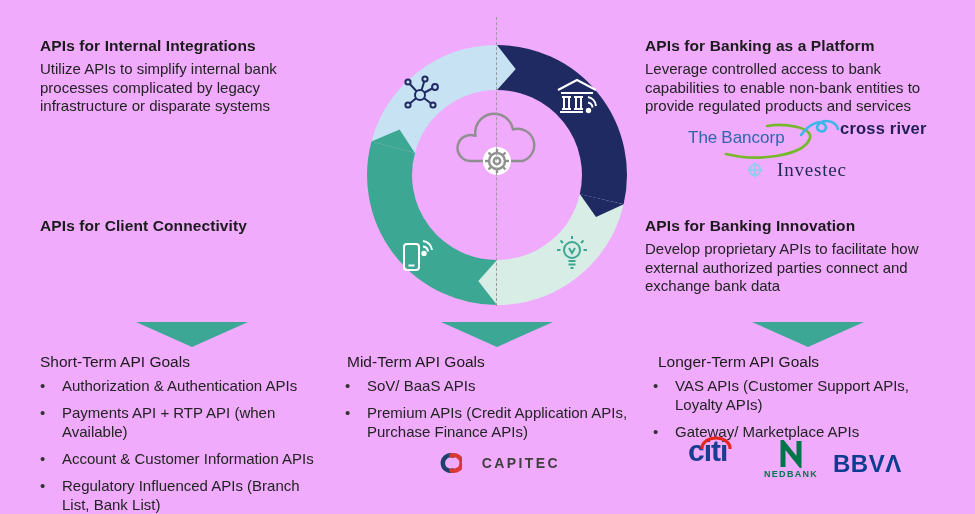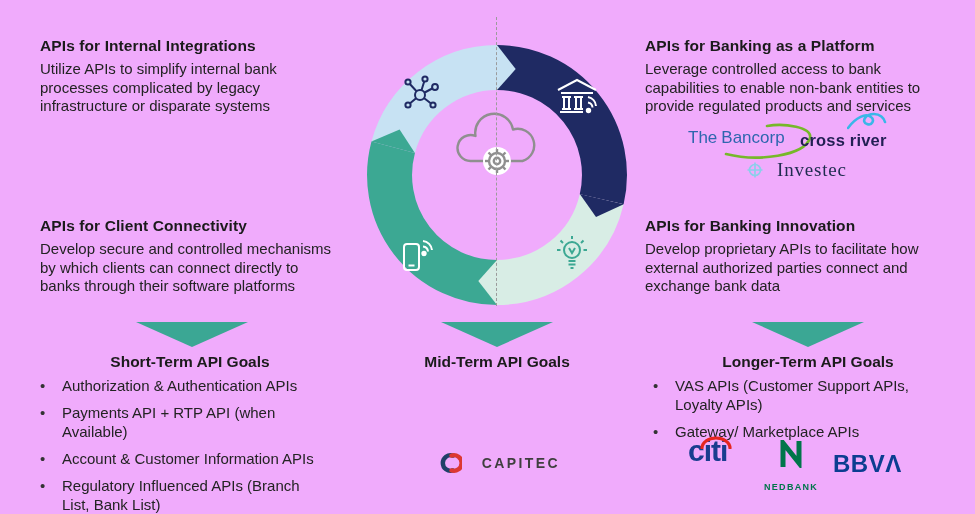--- a/index.html
+++ b/index.html
@@ -13,44 +13,44 @@
 
   
   .cycle{position:absolute;left:362px;top:40px;}
   .divider{position:absolute;left:496px;top:17px;height:289px;width:0;border-left:1px dashed #9b9b9b;}
   .apis-label{position:absolute;left:447px;top:192px;width:100px;text-align:center;
               font-size:21px;font-weight:700;letter-spacing:.5px;color:#1d1d1d;}
 
   
   .tri{position:absolute;top:322px;width:112px;height:25px;background:#3BA794;
        clip-path:polygon(0 0,100% 0,50% 100%);}
-  .col-head{position:absolute;top:353px;width:300px;text-align:center;
-            font-size:15.5px;font-weight:700;color:#1b1b1b;}
+  .col-head{position:absolute;top:353px;width:300px;
+            font-size:15.5px;font-weight:400;color:#1b1b1b;}
   .blist{position:absolute;top:376px;margin:0;padding:0;list-style:none;}
   .blist li{display:flex;margin-bottom:8px;font-size:15px;line-height:19px;color:#232323;}
   .blist li::before{content:"\2022";flex:0 0 22px;color:#333;}
   .blist li span{white-space:pre-line;}
 
   
   .bancorp{position:absolute;left:688px;top:128px;font-size:17px;font-weight:400;}
   .bancorp .b-the{color:#2E66AE;margin-right:4px;}
   .bancorp .b-name{color:#2E66AE;}
   .bancorp svg{position:absolute;left:26px;top:-7px;}
-  .crossriver{position:absolute;left:800px;top:111px;display:flex;flex-direction:column;align-items:flex-end;}
+  .crossriver{position:absolute;left:800px;top:118px;display:flex;align-items:center;}
   .crossriver .cr-text{font-size:16.5px;font-weight:700;color:#221F54;letter-spacing:.2px;}
   .investec{position:absolute;left:746px;top:159px;display:flex;align-items:center;gap:13px;}
   .investec .inv-text{font-family:"Liberation Serif",serif;font-size:19px;color:#1F2C50;letter-spacing:.8px;}
 
   .capitec{position:absolute;left:440px;top:448px;width:120px;display:flex;align-items:center;justify-content:flex-start;gap:20px;}
   .capitec .cap-text{font-size:14px;font-weight:700;letter-spacing:2.4px;color:#3F3F3F;}
 
   .citi{position:absolute;left:688px;top:434px;}
   .citi .citi-text{font-size:30px;font-weight:700;color:#193D8F;letter-spacing:-1px;}
   .citi svg{position:absolute;left:12px;top:2px;}
-  .nedbank{position:absolute;left:764px;top:440px;display:flex;flex-direction:column;align-items:center;gap:14px;}
+  .nedbank{position:absolute;left:764px;top:440px;display:flex;flex-direction:column;align-items:center;gap:1px;}
   .nedbank .ned-text{font-size:9px;font-weight:700;color:#00754A;letter-spacing:1.3px;}
   .bbva{position:absolute;left:833px;top:450px;font-size:24px;font-weight:700;color:#0B3D91;letter-spacing:.5px;}
 </style>
 </head>
 <body>
 
 <div class="canvas">
 
   <section class="tb" style="left:40px;top:37px;width:315px">
     <h3>APIs for Internal Integrations</h3>
@@ -61,23 +61,20 @@
 
   <section class="tb" style="left:645px;top:37px;width:332px">
     <h3>APIs for Banking as a Platform</h3>
     <p>Leverage controlled access to bank
 capabilities to enable non-bank entities to
 provide regulated products and services</p>
   </section>
 
   <section class="tb" style="left:40px;top:217px;width:340px">
     <h3>APIs for Client Connectivity</h3>
-    <p>Develop secure and controlled mechanisms
-by which clients can connect directly to
-banks through their software platforms</p>
   </section>
 
   <section class="tb" style="left:645px;top:217px;width:335px">
     <h3>APIs for Banking Innovation</h3>
     <p>Develop proprietary APIs to facilitate how
 external authorized parties connect and
 exchange bank data</p>
   </section>
 
   <div class="bancorp">
@@ -190,20 +187,29 @@
       </li>
     <li>
         <span>Account &amp; Customer Information APIs</span>
       </li>
     <li>
         <span>Regulatory Influenced APIs (Branch
 List, Bank List)</span>
       </li>
   </ul>
 
+  <ul class="blist" style="left:345px;width:315px">
+    <li>
+        <span>SoV/ BaaS APIs</span>
+      </li>
+    <li>
+        <span>Premium APIs (Credit Application APIs,
+Purchase Finance APIs)</span>
+      </li>
+  </ul>
 
   <ul class="blist" style="left:653px;width:300px">
     <li>
         <span>VAS APIs (Customer Support APIs,
 Loyalty APIs)</span>
       </li>
     <li>
         <span>Gateway/ Marketplace APIs</span>
       </li>
   </ul>

